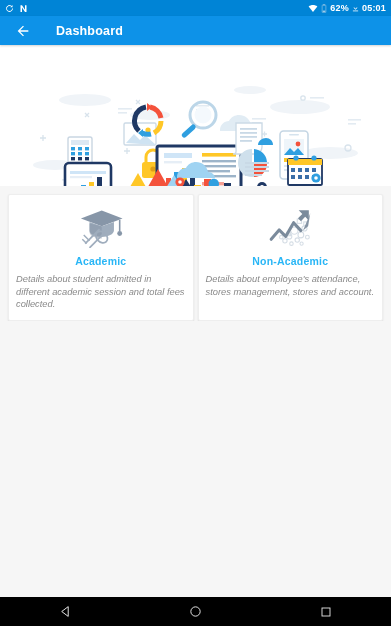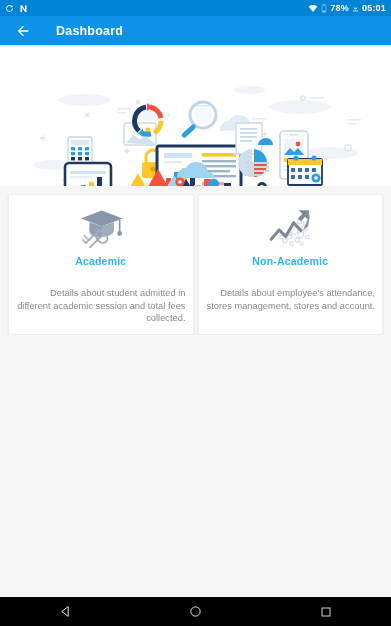--- a/index.html
+++ b/index.html
@@ -53,21 +53,21 @@
     display:flex; flex-direction:column; align-items:center;
     cursor:pointer; min-height:102px;
   }
   .card-icon { height:44px; display:flex; align-items:center; justify-content:center; }
   .card-title {
     color:#29b6f6; font-size:10.5px; font-weight:bold;
     margin-top:6px; letter-spacing:.2px;
   }
   .card-desc {
     color:#8a8a8a; font-size:9.3px; line-height:12.5px;
-    text-align:right; margin-top:20px;
+    text-align:left; margin-top:6px;font-style:italic;
   }
 
   
   #page-body { flex:1; background:#f6f6f6; }
 
   
   #nav-bar {
     position:absolute; bottom:0; left:0; width:391px; height:29px;
     background:#000000; display:flex; align-items:center;
     justify-content:space-around;
@@ -91,21 +91,21 @@
   </div>
   <div id="status-right">
     <svg class="sb-icon" width="10" height="9" viewBox="0 0 24 24">
       <path fill="#ffffff" d="M12 21 23.6 6.6C20.5 4.2 16.4 2.8 12 2.8S3.5 4.2.4 6.6z"></path>
     </svg>
     <svg class="sb-icon" width="6" height="9" viewBox="0 0 12 24">
       <rect x="3" y="1" width="6" height="2.4" fill="#9fcbe8"></rect>
       <rect x="1" y="3" width="10" height="20" rx="1.4" fill="none" stroke="#9fcbe8" stroke-width="1.6"></rect>
       <rect x="2.6" y="17.5" width="6.8" height="4" fill="#9fcbe8"></rect>
     </svg>
-    <span id="battery-pct">78%</span>
+    <span id="battery-pct">62%</span>
     <svg class="sb-icon" width="7" height="9" viewBox="0 0 24 24">
       <path fill="#ffffff" d="M12 2v11l5-5 1.6 1.6L12 16.3 5.4 9.6 7 8l5 5V2z"></path>
       <rect x="3" y="19" width="18" height="2.6" fill="#ffffff"></rect>
     </svg>
     <span id="clock">05:01</span>
   </div>
 </div>
 
 <div id="content-wrap">
 

